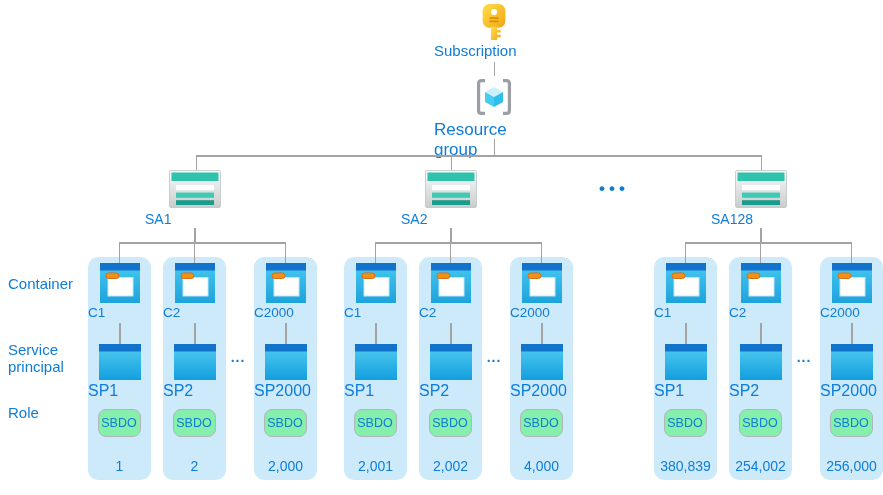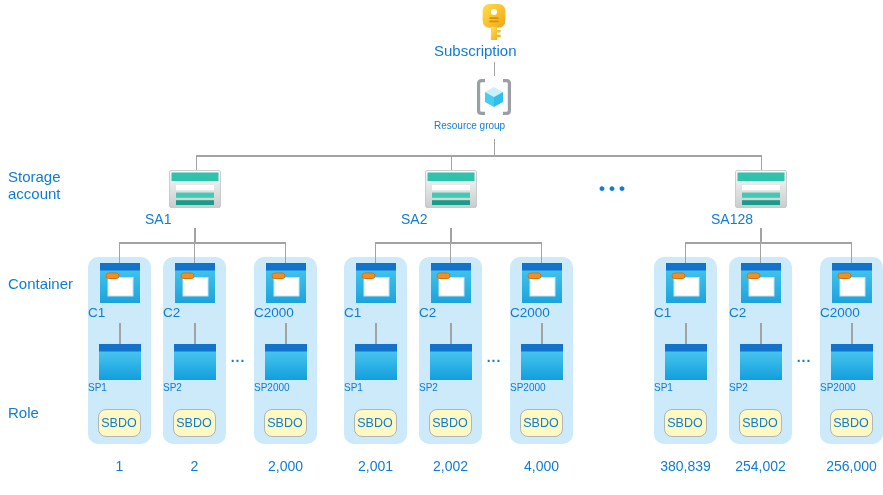--- a/index.html
+++ b/index.html
@@ -6,34 +6,34 @@
   .canvas{
     position:relative;width:883px;height:495px;background:#fff;overflow:hidden;
     font-family:"Liberation Sans", sans-serif;color:#0f7cd6;
   }
   .abs{position:absolute;}
   .lbl{position:absolute;font-size:14px;color:#0f7cd6;text-align:left;line-height:1.15;}
   .rowlbl{position:absolute;left:8px;width:78px;font-size:15px;color:#0f7cd6;line-height:1.12;}
   .vline{position:absolute;width:1.5px;background:#a3a3a3;}
   .hline{position:absolute;height:1.5px;background:#a3a3a3;}
   .group{position:absolute;top:0;width:229px;height:495px;}
-  .pill{position:absolute;top:257px;width:63px;height:187px;background:#cdeafb;border-radius:10px;}
+  .pill{position:absolute;top:257px;width:63px;height:223px;background:#cdeafb;border-radius:10px;}
   .pill1{left:0;} .pill2{left:75px;} .pill3{left:166px;}
   .sa-icon{position:absolute;top:170px;left:81px;width:52px;height:38px;}
   .sa-lbl{position:absolute;top:211px;left:57px;width:100px;}
   .g-vline{left:106.2px;top:228px;height:14px;}
   .g-hline{left:31px;top:242px;width:167px;}
   .drop{top:242px;height:21px;}
   .d1{left:30.7px;} .d2{left:105.7px;} .d3{left:196.7px;}
   .cont-icon{position:absolute;top:6px;left:11.5px;width:40px;height:40px;}
   .c-lbl{position:absolute;top:48px;left:0;width:63px;font-size:13.5px;}
   .pill-line{left:31px;top:66px;height:21px;}
   .sp-icon{position:absolute;top:87px;left:10.5px;width:42px;height:36px;}
-  .sp-lbl{position:absolute;top:125px;left:0;width:63px;font-size:10px;}
-  .role-box{position:absolute;top:152px;left:9.5px;width:41px;height:26px;background:#fef9c3;
+  .sp-lbl{position:absolute;top:125px;left:0;width:63px;font-size:16px;}
+  .role-box{position:absolute;top:152px;left:9.5px;width:41px;height:26px;background:#86efac;
     border:1.5px solid #b0b6ba;border-radius:8px;font-size:12.5px;color:#0f7cd6;
     text-align:center;line-height:26px;}
   .col-dots{position:absolute;top:349px;left:134px;width:32px;text-align:center;
     font-size:14px;font-weight:bold;letter-spacing:1px;color:#0f7cd6;}
   .num{position:absolute;top:458px;width:83px;text-align:center;font-size:14px;color:#0f7cd6;}
   .n1{left:-10px;} .n2{left:65px;} .n3{left:156px;text-align:center;}
   .big-dots{position:absolute;left:594px;top:179px;width:40px;text-align:center;
     font-size:17px;font-weight:bold;letter-spacing:4px;color:#0f7cd6;}
   svg{display:block;}
 </style>
@@ -101,30 +101,30 @@
 
   <svg class="abs" style="left:478px;top:3px" width="32" height="38">
       <use href="#sym-key"></use>
     </svg>
   <div class="lbl" style="left:434px;top:42px;width:120px;font-size:15px">Subscription</div>
   <div class="vline" style="left:493.5px;top:62px;height:14px"></div>
 
   <svg class="abs" style="left:472px;top:76px" width="44" height="42">
       <use href="#sym-rg"></use>
     </svg>
-  <div class="lbl" style="left:434px;top:120px;width:120px;font-size:10px">Resource group</div>
+  <div class="lbl" style="left:434px;top:120px;width:120px;font-size:17px">Resource group</div>
   <div class="vline" style="left:493.5px;top:139px;height:16px"></div>
 
   <div class="hline" style="left:195.5px;top:155px;width:566px"></div>
   <div class="vline" style="left:195.5px;top:155px;height:15px"></div>
   <div class="vline" style="left:450.5px;top:155px;height:15px"></div>
   <div class="vline" style="left:760.5px;top:155px;height:15px"></div>
 
-  <div class="rowlbl" style="top:169px">Storage account</div>
   <div class="rowlbl" style="top:276px">Container</div>
+  <div class="rowlbl" style="top:342px">Service principal</div>
   <div class="rowlbl" style="top:405px">Role</div>
 
   <div class="big-dots">•••</div>
 
   <div class="group" style="left:88px">
     <div class="pill pill1"></div>
     <div class="pill pill2"></div>
     <div class="pill pill3"></div>
     <div class="vline g-vline"></div>
     <div class="hline g-hline"></div>

